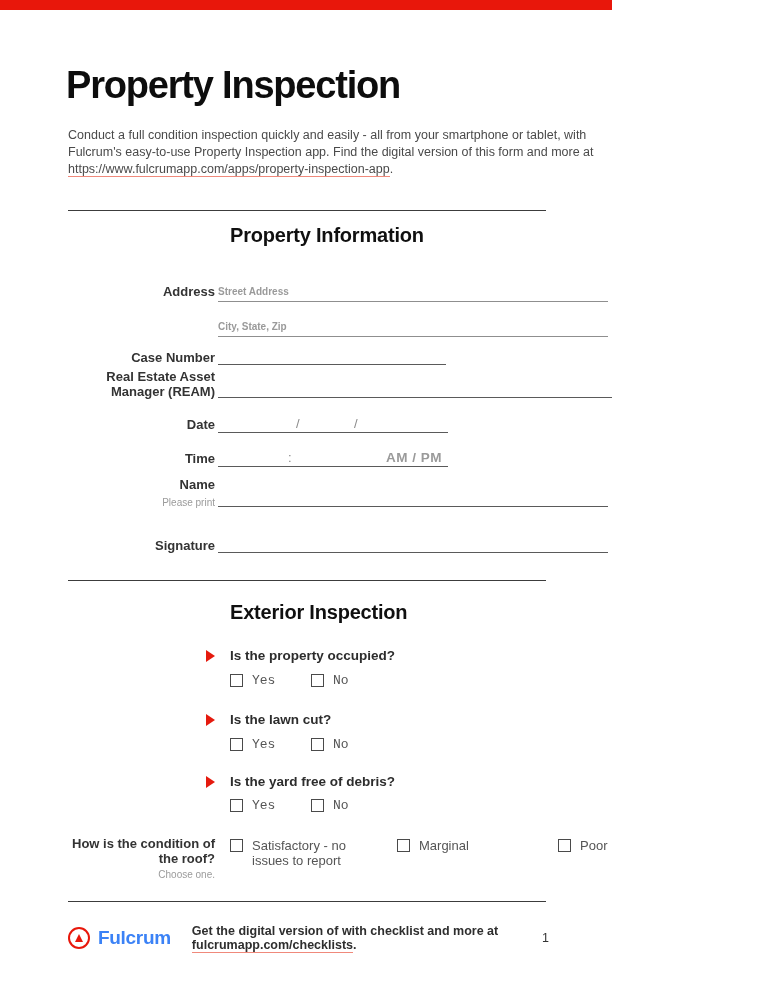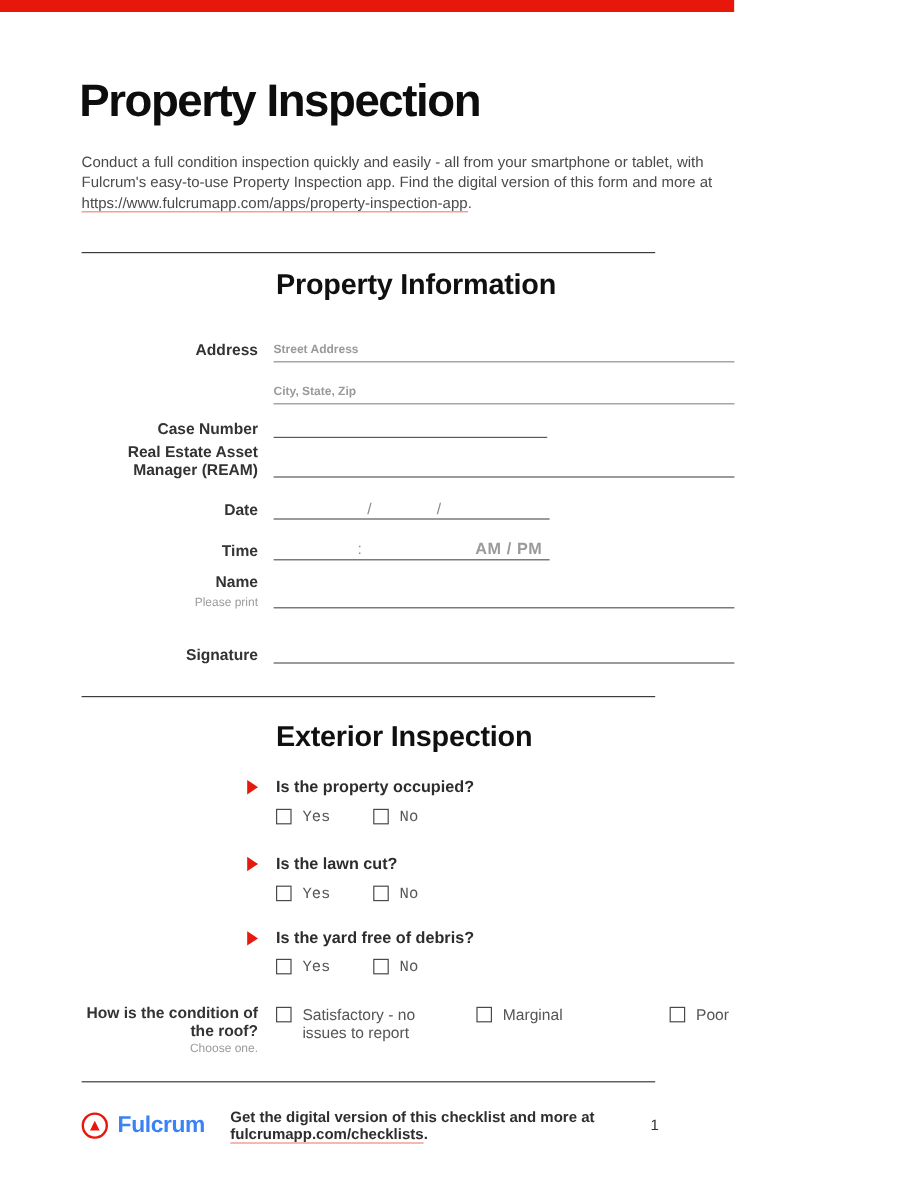--- a/index.html
+++ b/index.html
@@ -11,26 +11,26 @@
   .doc-title { position:absolute; top:64px; left:66px; font-size:38px; font-weight:bold;
                letter-spacing:-1.2px; color:#0d0d0d; }
 
   .intro { position:absolute; top:127px; left:68px; width:560px; font-size:12.5px;
            line-height:17px; color:#4a4a4a; }
   .intro a, .red-underline { color:inherit; text-decoration:none; border-bottom:1.5px solid #f0897b; }
 
   .rule { position:absolute; left:68px; right:66px; border-top:1.3px solid #3c3c3c; }
   .rule1 { top:210px; } .rule2 { top:580px; } .rule3 { top:901px; }
 
-  .section-heading { position:absolute; left:230px; font-size:24px; font-weight:bold; color:#101010; letter-spacing:-0.2px; }
+  .section-heading { position:absolute; left:230px; font-size:20px; font-weight:bold; color:#101010; letter-spacing:-0.2px; }
   .sh1 { top:224px; } .sh2 { top:601px; }
 
   .row { position:absolute; left:68px; display:flex; }
   .lbl { width:147px; text-align:right; font-weight:bold; font-size:13px; color:#333; line-height:15px; }
-  .fld { margin-left:13px; position:relative; }
+  .fld { margin-left:3px; position:relative; }
   .sublabel { font-weight:normal; font-size:10px; color:#9b9b9b; margin-top:3px; }
 
   .placeholder { font-size:10px; font-weight:bold; color:#9a9a9a; }
   .pline { width:390px; border-bottom:1px solid #8f8f8f; padding-bottom:2px; }
   .pline + .pline { margin-top:14px; }
 
   .uline { border-bottom:1px solid #5a5a5a; position:relative; }
   .w-case { width:228px; height:15px; }
   .w-ream { width:472px; height:29px; }
   .w-date { width:230px; height:16px; }
@@ -208,17 +208,17 @@
     </div>
   </div>
 
   <div class="rule rule3"></div>
 
   <div class="footer">
     <div class="logo">
       <div class="logo-tri"></div>
     </div>
     <span class="brand">Fulcrum</span>
-    <span class="footer-text"><span>Get the digital version of this checklist and more at </span><a href="#" class="red-underline">fulcrumapp.com/checklists</a><span>.</span></span>
+    <span class="footer-text"><span>Get the digital version of with checklist and more at </span><a href="#" class="red-underline">fulcrumapp.com/checklists</a><span>.</span></span>
     <span class="page-num">1</span>
   </div>
 
 </div>
 
 </body></html>

